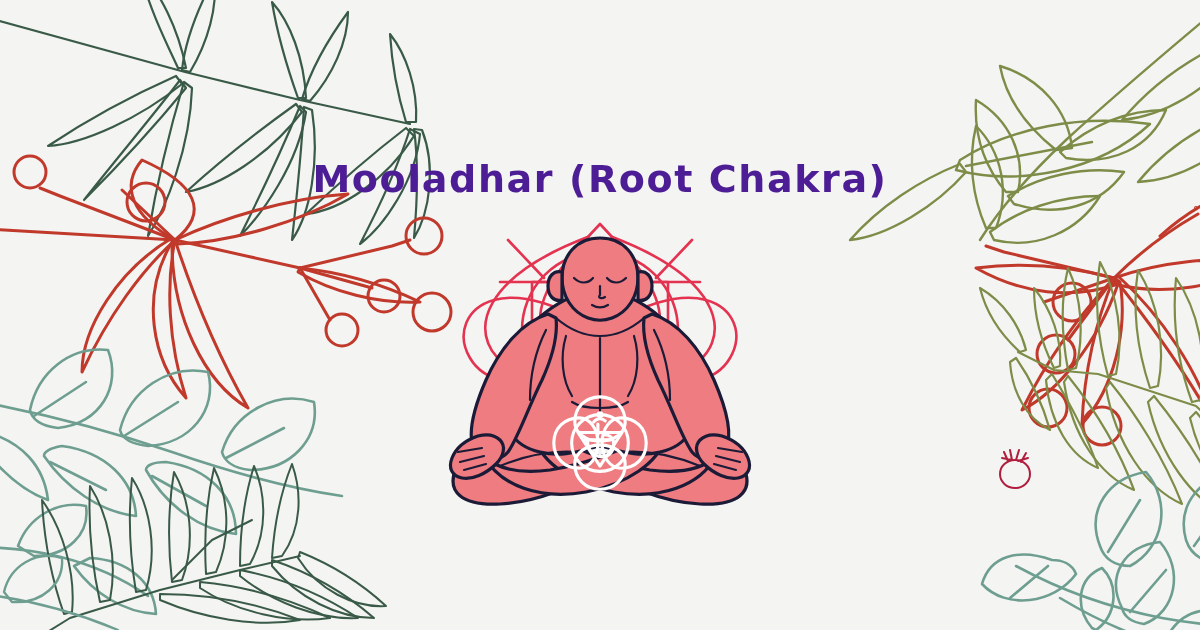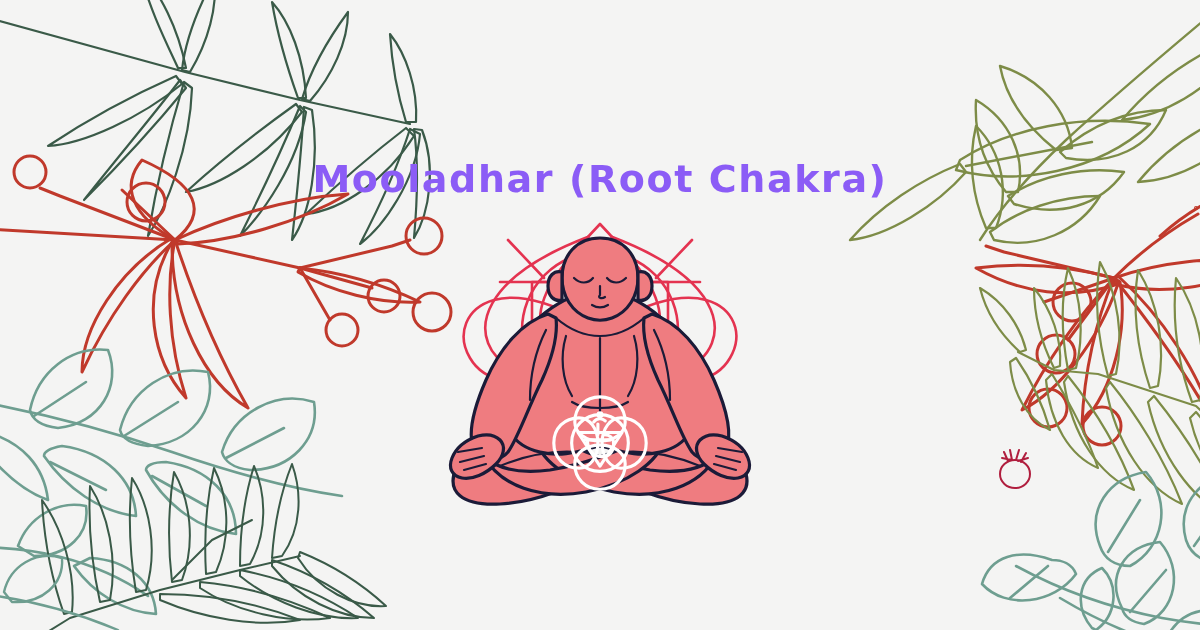--- a/index.html
+++ b/index.html
@@ -226,21 +226,21 @@
 
       <g stroke="#6e9e90" stroke-width="2.4">
         <path d="M-40 592 C14 596 70 610 118 630"></path>
         <path d="M4 592 C10 566 36 550 62 558 C64 584 42 604 12 602 Z"></path>
       </g>
 
     </g>
   </svg>
 
   <div id="title-wrap">
-    <h1 id="page-title" style="color: #8b5cf6; font-size: 38px;">Mooladhar (Root Chakra)</h1>
+    <h1 id="page-title" style="color: #4c1d95; font-size: 38px;">Mooladhar (Root Chakra)</h1>
   </div>
 
   <svg class="layer" id="figure-layer" viewBox="0 0 1200 630">
 
     <g fill="none" stroke="#e43350" stroke-width="2.6" stroke-linecap="round" stroke-linejoin="round">
 
       <path d="M600 224
                C632 258 660 288 660 320
                C660 352 634 372 600 372
                C566 372 540 352 540 320

